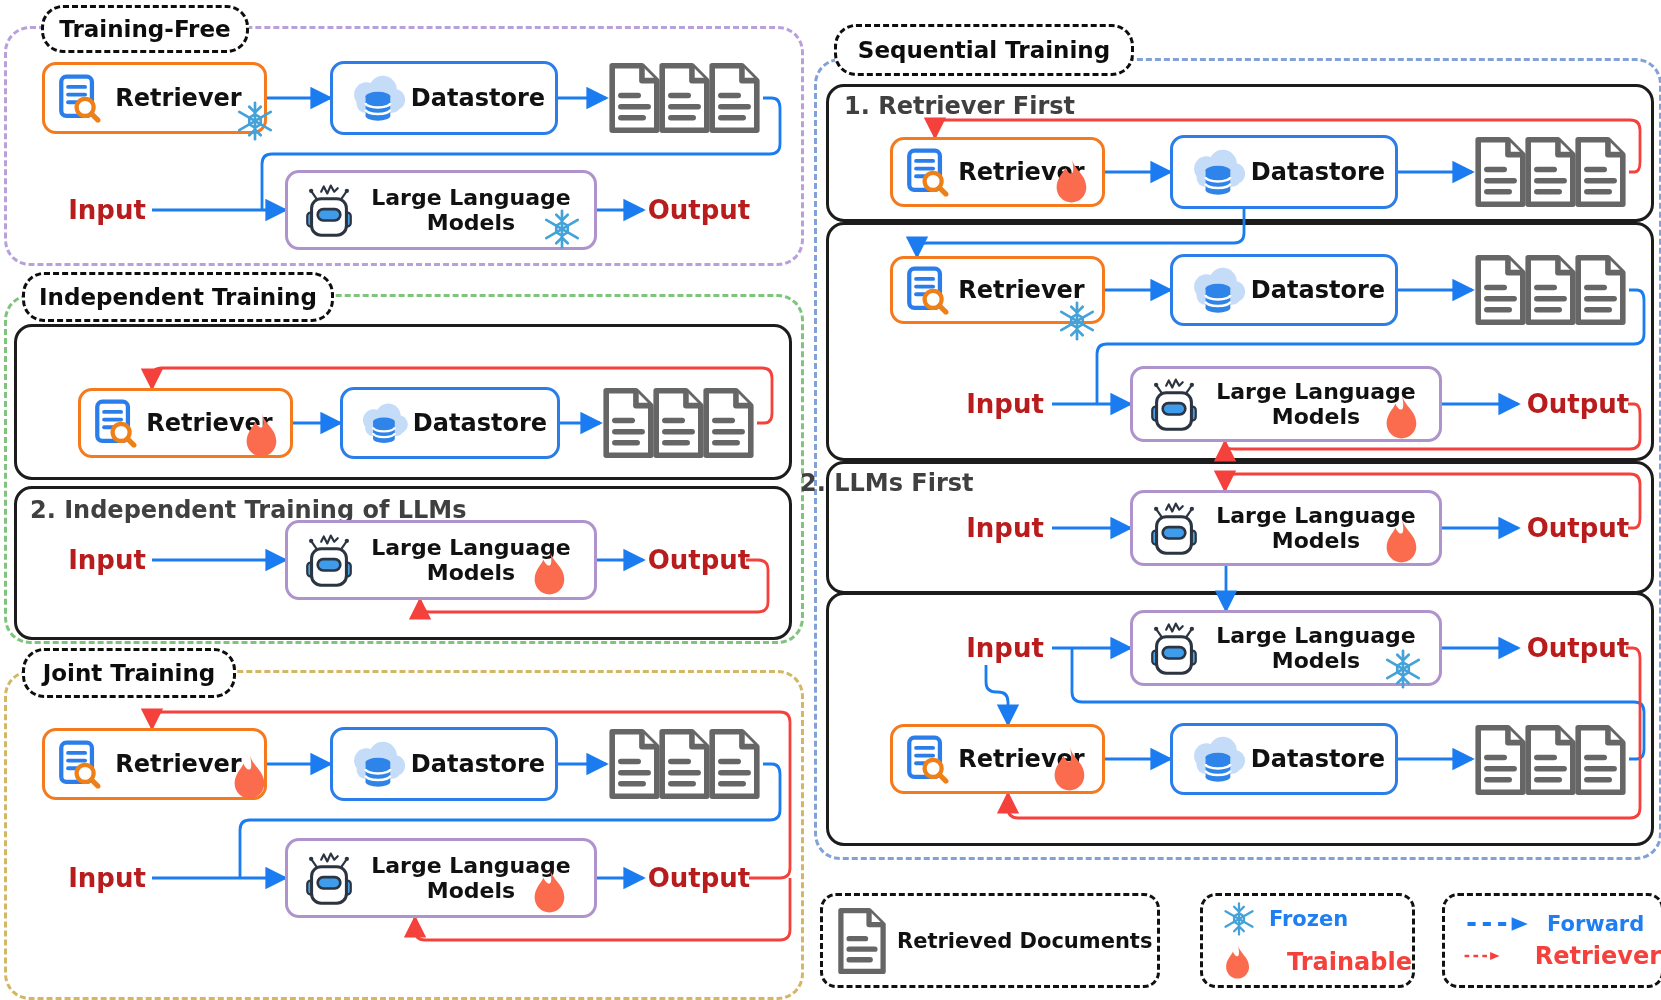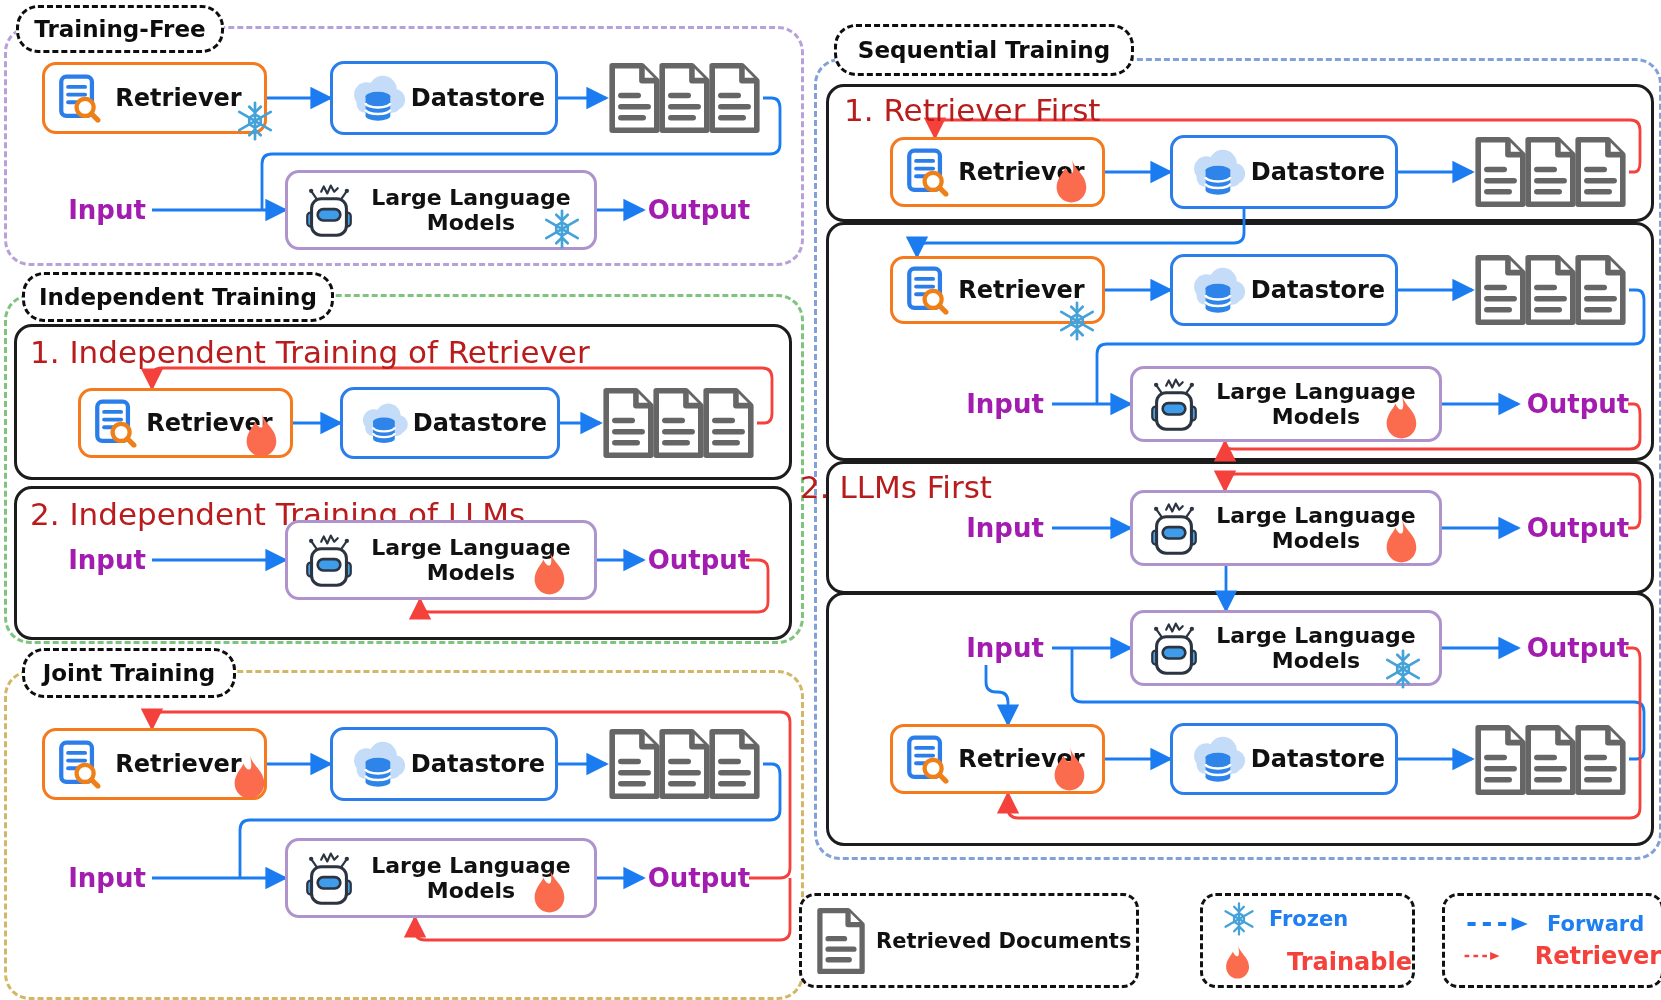--- a/index.html
+++ b/index.html
@@ -6,30 +6,30 @@
   #stage{position:relative;width:1661px;height:1000px;background:#fff;overflow:hidden;
          font-family:"DejaVu Sans","Liberation Sans",sans-serif;color:#0d0d0d;}
   .panel{position:absolute;border:3px dashed;border-radius:26px;z-index:0;background:transparent;}
   .p-tf{border-color:#b8a1da;}
   .p-in{border-color:#7fc47c;}
   .p-jt{border-color:#d3b766;}
   .p-sq{border-color:#82a1d8;}
   .bubble{position:absolute;z-index:4;background:#fff;border:3px dashed;border-radius:22px;
           display:flex;align-items:center;justify-content:center;font-weight:700;font-size:23px;}
   .sub{position:absolute;border:3px solid #1c1c1c;border-radius:18px;z-index:0;background:transparent;}
-  .sublabel{position:absolute;z-index:2;font-weight:400;font-size:31px;color:#b91c1c;white-space:nowrap;}
+  .sublabel{position:absolute;z-index:2;font-weight:700;font-size:24px;color:#404040;white-space:nowrap;}
   .node{position:absolute;display:flex;align-items:center;background:#fff;border:3px solid;
         border-radius:14px;z-index:2;padding:0 10px 0 12px;box-sizing:border-box;}
   .o{border-color:#f5791d;}
   .bl{border-color:#2b7de9;}
   .pu{border-color:#ae93cc;}
   .nl{flex:1;text-align:center;font-weight:700;font-size:24px;color:#111;}
   .llm .nl{font-size:22px;line-height:1.15;}
   .llm .nl span{display:block;}
-  .flabel{position:absolute;z-index:2;font-weight:700;font-size:26px;color:#a21caf;
+  .flabel{position:absolute;z-index:2;font-weight:700;font-size:26px;color:#b91c1c;
           display:flex;align-items:center;justify-content:center;white-space:nowrap;}
   .docs{position:absolute;z-index:2;}
   .badge{position:absolute;z-index:3;}
   #edges{position:absolute;left:0;top:0;z-index:1;pointer-events:none;}
   .eb{stroke:#1a7cf0;stroke-width:2.8;fill:none;}
   .er{stroke:#f5413c;stroke-width:2.8;fill:none;}
   .lg{position:absolute;border:3px dashed #111;border-radius:16px;z-index:2;background:#fff;
       box-sizing:border-box;display:flex;}
   .lg1{align-items:center;padding-left:12px;gap:8px;}
   .lgcol{flex-direction:column;justify-content:center;gap:6px;padding-left:18px;}
@@ -155,34 +155,33 @@
       <path d="M1226 566 L1226 610" class="eb" marker-end="url(#mb)"></path>
       <path d="M1052 648 L1130 648" class="eb" marker-end="url(#mb)"></path>
       <path d="M1442 648 L1518 648" class="eb" marker-end="url(#mb)"></path>
       <path d="M986 665 L986 682 Q986 692 996 692 L998 692 Q1008 692 1008 702 L1008 724" class="eb" marker-end="url(#mb)"></path>
       <path d="M1629 759 L1636.5 759 Q1644 759 1644 749 L1644 712 Q1644 702 1634 702 L1082 702 Q1072 702 1072 692 L1072 648" class="eb"></path>
       <path d="M1105 759 L1170 759" class="eb" marker-end="url(#mb)"></path>
       <path d="M1398 759 L1472 759" class="eb" marker-end="url(#mb)"></path>
       <path d="M1626 648 L1633 648 Q1640 648 1640 658 L1640 808 Q1640 818 1630 818 L1018 818 Q1008 818 1008 808 L1008 794" class="er" marker-end="url(#mr)"></path>
     </svg>
 
-  <div class="bubble p-tf" style="left:16px;top:5px;width:202px;height:42px">
+  <div class="bubble p-tf" style="left:41px;top:5px;width:202px;height:42px">
       <span>Training-Free</span>
     </div>
   <div class="bubble p-in" style="left:22px;top:272px;width:306px;height:44px">
       <span>Independent Training</span>
     </div>
   <div class="bubble p-jt" style="left:22px;top:648px;width:208px;height:44px">
       <span>Joint Training</span>
     </div>
   <div class="bubble p-sq" style="left:834px;top:24px;width:294px;height:46px">
       <span>Sequential Training</span>
     </div>
 
-  <div class="sublabel" style="left:30px;top:334px">1. Independent Training of Retriever</div>
   <div class="sublabel" style="left:30px;top:496px">2. Independent Training of LLMs</div>
   <div class="sublabel" style="left:844px;top:92px">1. Retriever First</div>
   <div class="sublabel" style="left:800px;top:469px">2. LLMs First</div>
 
   <div class="node o" style="left:42px;top:62px;width:225px;height:72px">
     <svg viewBox="0 0 54 58" width="46" height="50">
         <use href="#g-retriever"></use>
       </svg>
     <span class="nl">Retriever</span>
   </div>
@@ -385,21 +384,21 @@
         <use href="#g-datastore"></use>
       </svg>
     <span class="nl">Datastore</span>
   </div>
   <svg class="docs" style="left:1472px;top:720px" width="157" height="80" viewBox="0 0 157 80">
     <use href="#g-doc" x="0" y="4" width="57" height="72"></use>
       <use href="#g-doc" x="50" y="4" width="57" height="72"></use>
       <use href="#g-doc" x="100" y="4" width="57" height="72"></use>
   </svg>
 
-  <div class="lg lg1" style="left:799px;top:893px;width:340px;height:95px">
+  <div class="lg lg1" style="left:820px;top:893px;width:340px;height:95px">
     <svg viewBox="0 0 46 58" width="54" height="68">
         <use href="#g-doc"></use>
       </svg>
     <span class="lgtext">Retrieved Documents</span>
   </div>
   <div class="lg lgcol" style="left:1200px;top:893px;width:215px;height:95px">
     <div class="lgrow">
       <svg viewBox="0 0 44 44" width="36" height="36">
           <use href="#g-snow"></use>
         </svg>

